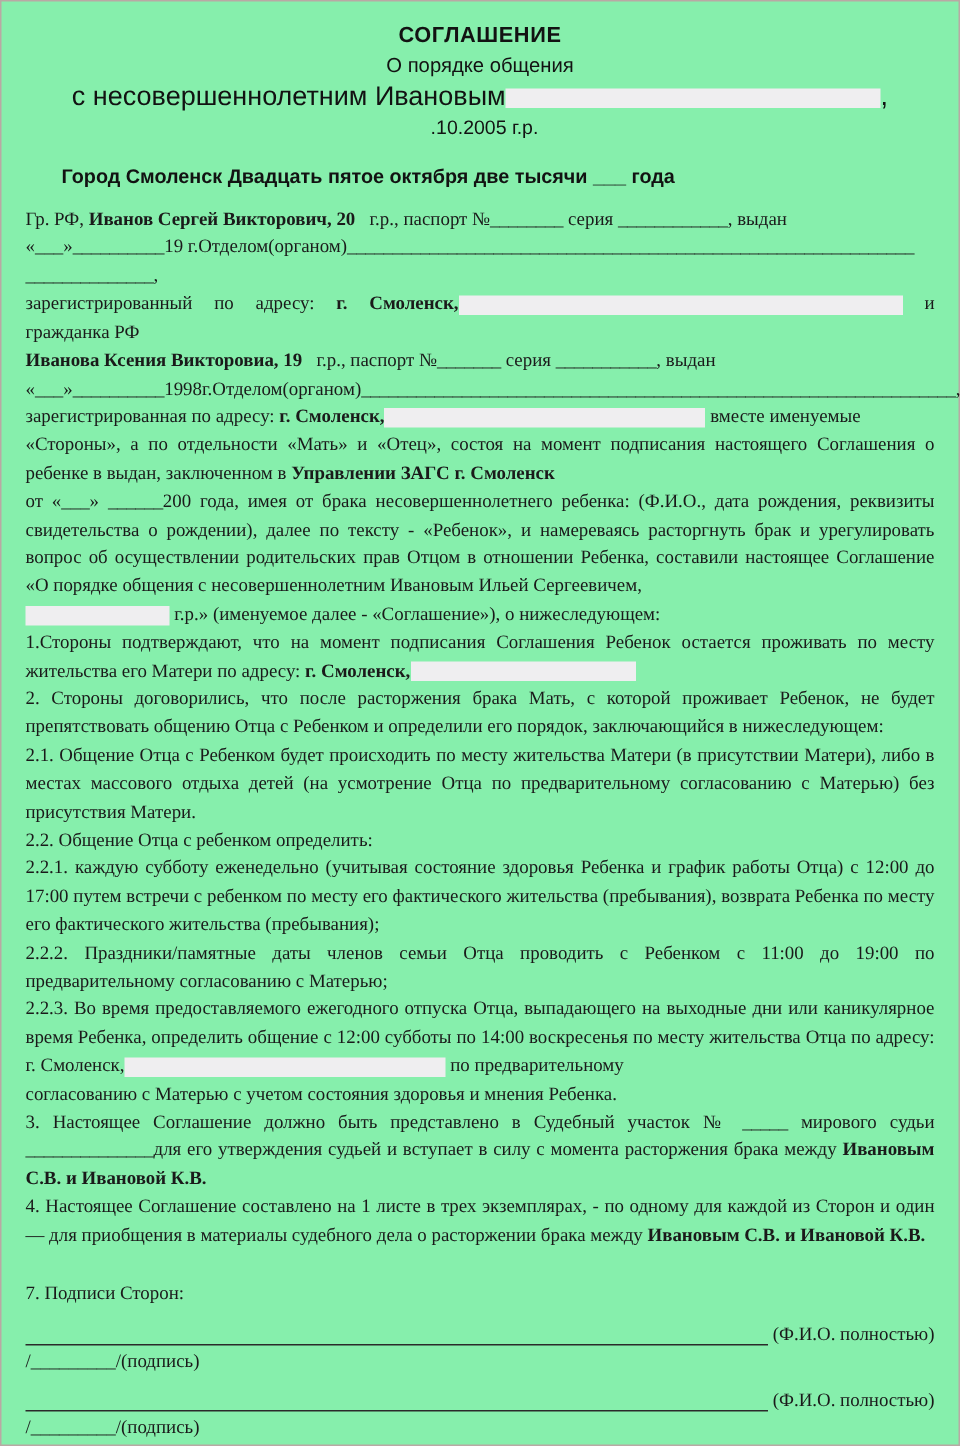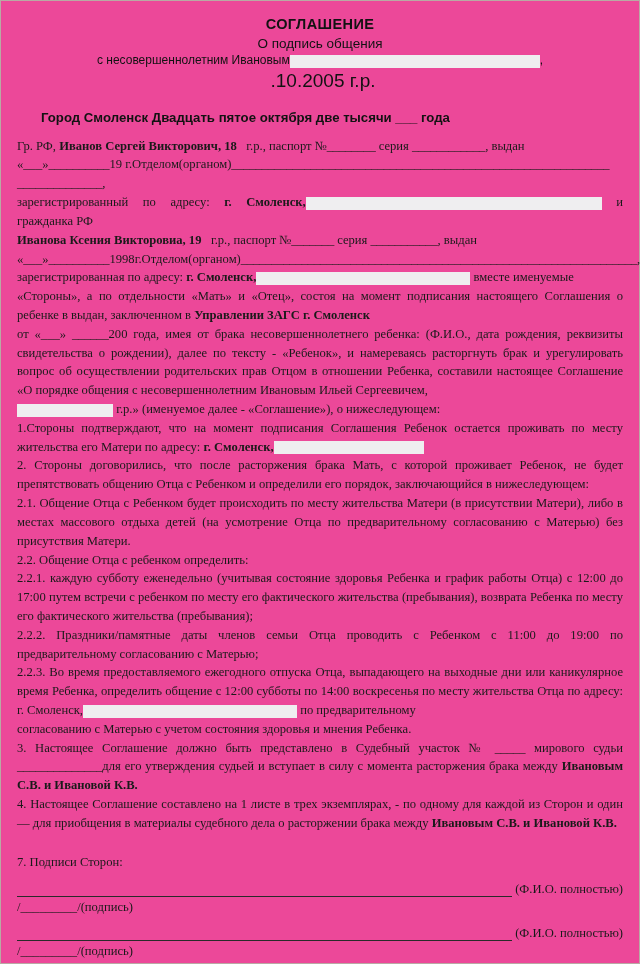--- a/index.html
+++ b/index.html
@@ -11,21 +11,21 @@
   body {
     width: 640px;
     height: 964px;
     overflow: hidden;
     font-family: "Liberation Serif", "DejaVu Serif", serif;
   }
   .page {
     box-sizing: border-box;
     width: 640px;
     height: 964px;
-    background: #ec4899;
+    background: #86efac;
     border: 1px solid #b9a9a4;
     padding: 14px 16px 10px 16px;
     position: relative;
   }
 
   
   .doc-header {
     font-family: "Liberation Sans", "DejaVu Sans", sans-serif;
     font-weight: bold;
     text-align: center;
@@ -36,26 +36,26 @@
     font-size: 14.5px;
     letter-spacing: 0.4px;
     margin-bottom: 1px;
   }
   .title-sub {
     font-size: 13.5px;
     font-weight: normal;
     margin-bottom: 1px;
   }
   .title-line3 {
-    font-size: 12px;
+    font-size: 18px;
     font-weight: normal;
     white-space: nowrap;
   }
   .title-line4 {
-    font-size: 19px;
+    font-size: 13px;
     font-weight: normal;
     padding-left: 6px;
   }
   .city-line {
     font-family: "Liberation Sans", "DejaVu Sans", sans-serif;
     font-weight: bold;
     font-size: 13.2px;
     color: #121212;
     text-align: left;
     margin-top: 16px;
@@ -125,34 +125,34 @@
     margin-bottom: 9px;
   }
 </style>
 </head>
 <body>
 
 <div class="page">
 
   <div class="doc-header">
     <div class="title-main">СОГЛАШЕНИЕ</div>
-    <div class="title-sub">О подпись общения</div>
+    <div class="title-sub">О порядке общения</div>
     <div class="title-line3">
       <span>с несовершеннолетним Ивановым</span><span class="redact r-xl"></span><span>,</span>
     </div>
     <div class="title-line4">.10.2005 г.р.</div>
   </div>
 
   <div class="city-line">Город Смоленск Двадцать пятое октября две тысячи ___ года</div>
 
   <div class="body-text">
 
     <p class="p-just">
       <span>Гр. РФ,</span>
-      <b>Иванов Сергей Викторович, 18</b>
+      <b>Иванов Сергей Викторович, 20</b>
       &nbsp;&nbsp;<span>г.р., паспорт №</span><span class="fill">________</span>
       <span>серия</span>
       <span class="fill">____________</span><span>, выдан</span>
     </p>
     <p>
       <span>«___»</span><span class="fill">__________</span><span>19</span>
       <span>г.Отделом(органом)</span><span class="fill">______________________________________________________________</span>
     </p>
     <p>
       <span class="fill">______________,</span>

